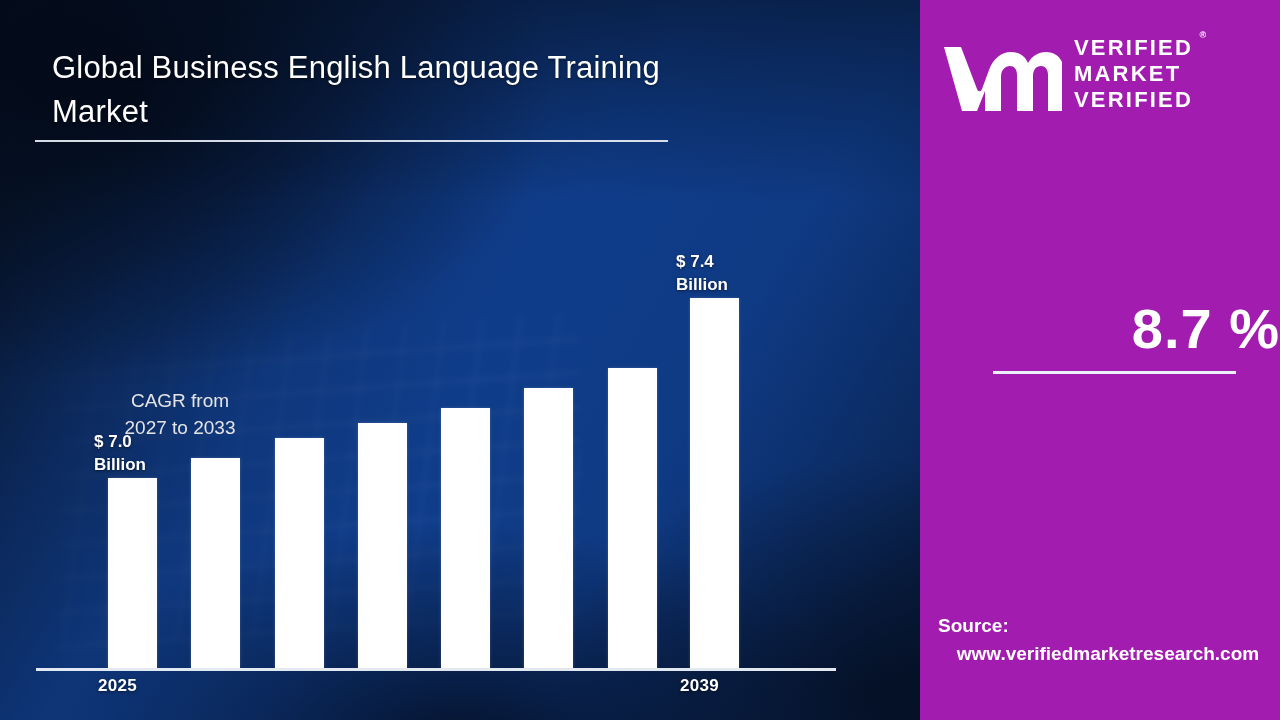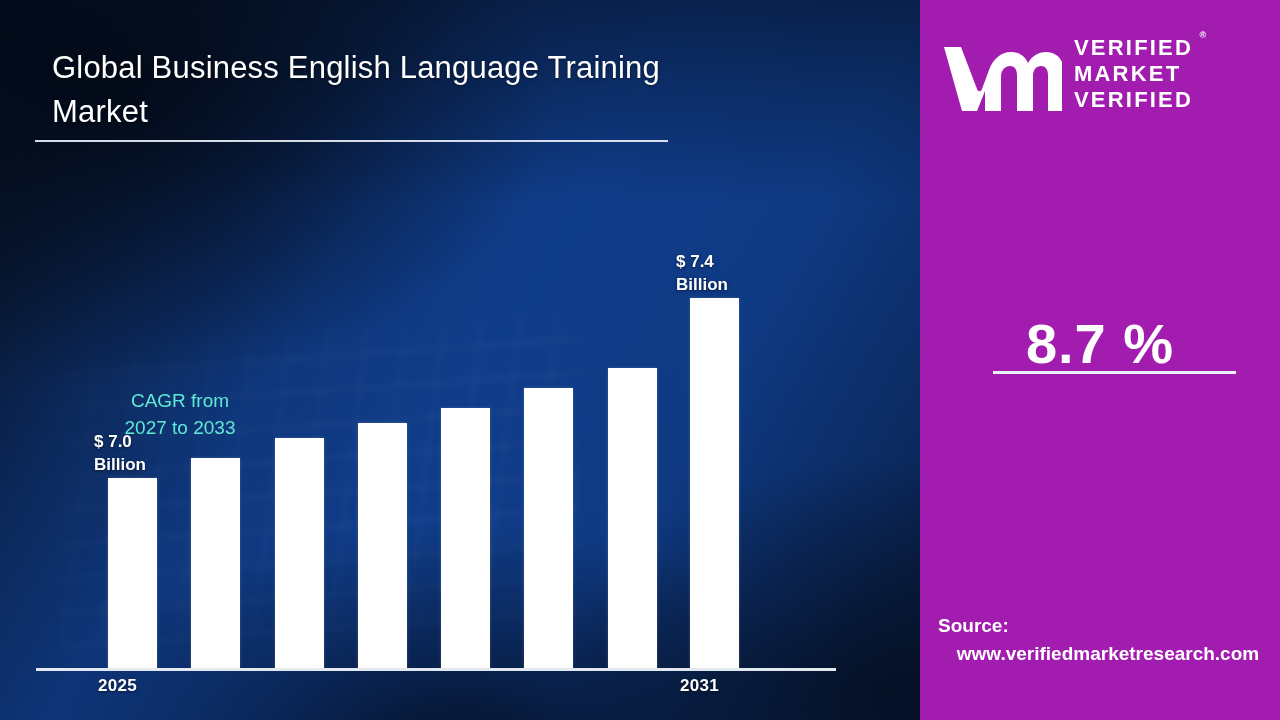--- a/index.html
+++ b/index.html
@@ -110,29 +110,29 @@
   .logo-text{
     position:relative;margin-left:12px;color:#ffffff;
     font-size:22px;font-weight:700;line-height:1.17;letter-spacing:2.2px;
   }
   .logo-reg{
     position:absolute;right:-13px;top:-5px;font-size:9px;
     letter-spacing:0;font-weight:700;
   }
 
   .cagr-value{
-    position:absolute;left:0;top:311px;width:360px;text-align:center;
+    position:absolute;left:0;top:296px;width:360px;text-align:right;
     color:#ffffff;font-size:56px;font-weight:700;letter-spacing:1px;
   }
   .cagr-rule{
     position:absolute;left:993px;top:371px;width:243px;height:3px;background:#eaf1f8;
   }
   .cagr-caption{
     position:absolute;left:0;top:388px;width:360px;text-align:center;
-    color:#5eead4;font-size:19px;font-weight:400;line-height:1.42;white-space:pre-line;
+    color:#e5e5e5;font-size:19px;font-weight:400;line-height:1.42;white-space:pre-line;
   }
 
   .source{
     position:absolute;left:938px;top:612px;width:340px;
     color:#ffffff;font-size:19px;font-weight:700;line-height:1.46;
   }
   .source-url{font-weight:700;text-align:center;}
 </style>
 </head>
 <body>
@@ -157,21 +157,21 @@
         <div class="bar" style="left: 191px; height: 210px; background: rgb(255, 255, 255);"></div>
         <div class="bar" style="left: 275px; height: 230px; background: rgb(255, 255, 255);"></div>
         <div class="bar" style="left: 358px; height: 245px; background: rgb(255, 255, 255);"></div>
         <div class="bar" style="left: 441px; height: 260px; background: rgb(255, 255, 255);"></div>
         <div class="bar" style="left: 524px; height: 280px; background: rgb(255, 255, 255);"></div>
         <div class="bar" style="left: 608px; height: 300px; background: rgb(255, 255, 255);"></div>
         <div class="bar" style="left: 690px; height: 370px; background: rgb(255, 255, 255);"></div>
         <div class="bar-value" style="left: 676px; top: 243px;">$ 7.4
 Billion</div>
         <div class="tick-label" style="left: 98px;">2025</div>
-        <div class="tick-label" style="left: 680px;">2031</div>
+        <div class="tick-label" style="left: 680px;">2039</div>
       </div>
   </div>
 
   <div class="right-panel">
     <div class="logo">
       <div class="logo-mark">
         <svg viewBox="0 0 120 74" width="120" height="74" aria-hidden="true">
           <path fill="#ffffff" d="M2 10 h17 l16 42 c1 3 4 3 5 0 l7 -19 c4 -11 12 -18 22 -18 c8 0 14 4 17 11 c4 -7 10 -11 18 -11 c11 0 18 8 18 20 v39 h-16 v-36 c0 -6 -3 -9 -7 -9 c-5 0 -8 4 -8 10 v35 h-16 v-36 c0 -6 -3 -9 -7 -9 c-5 0 -9 4 -9 11 v34 h-16 v-20 l-8 20 h-15 z"></path>
         </svg>
       </div>

